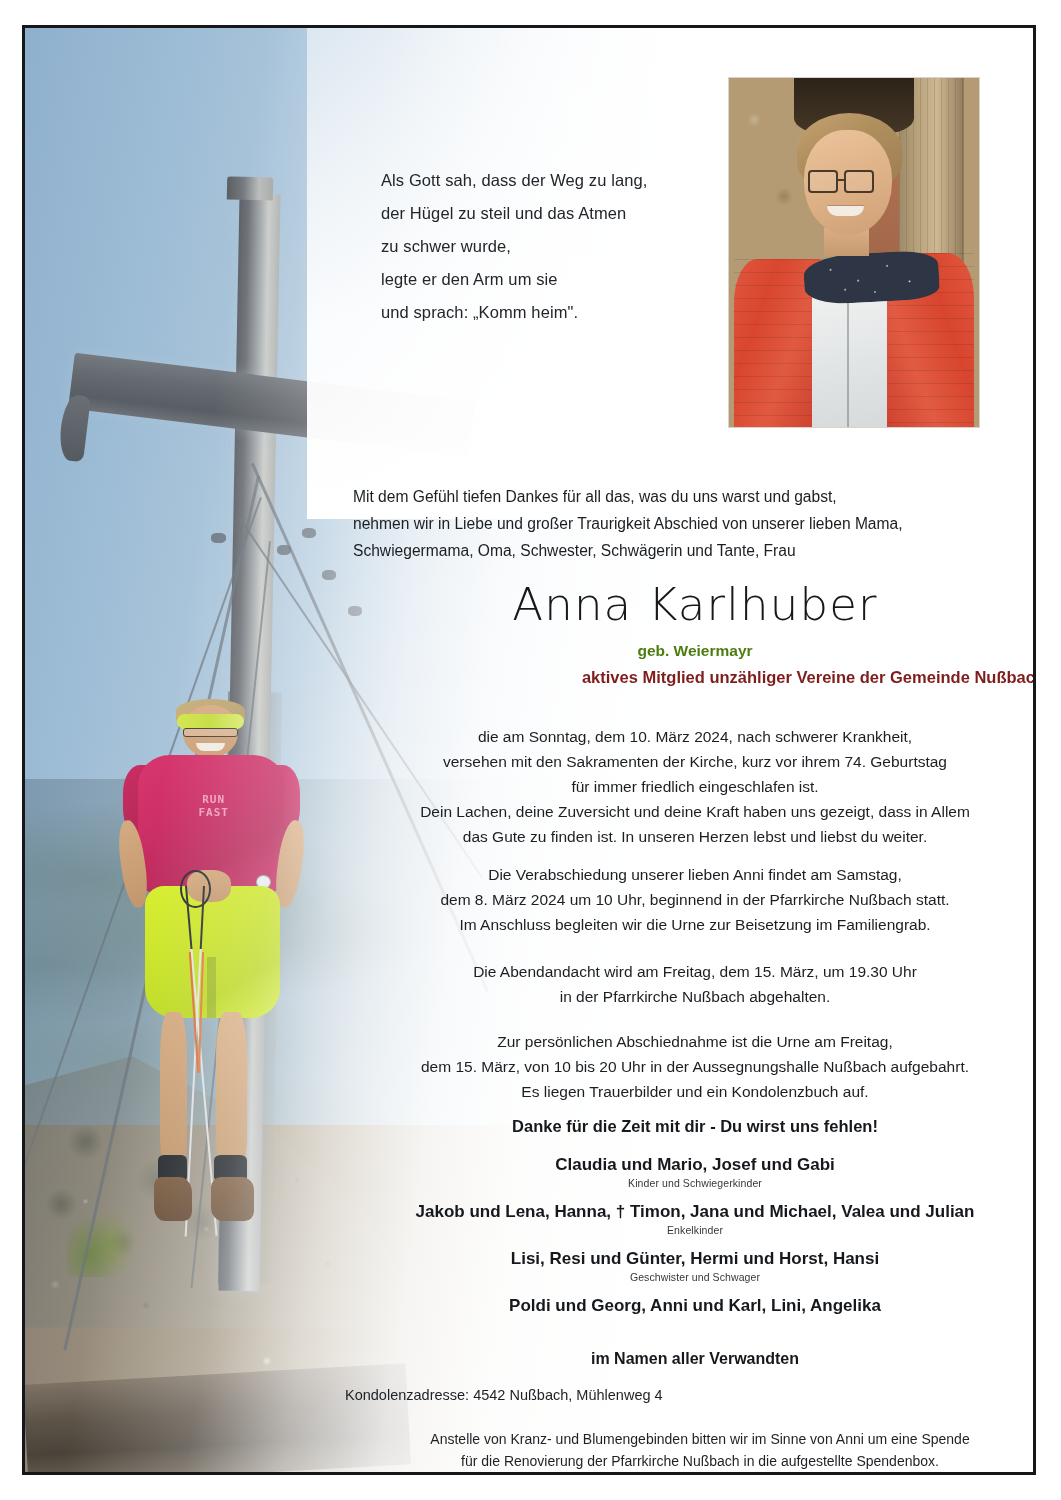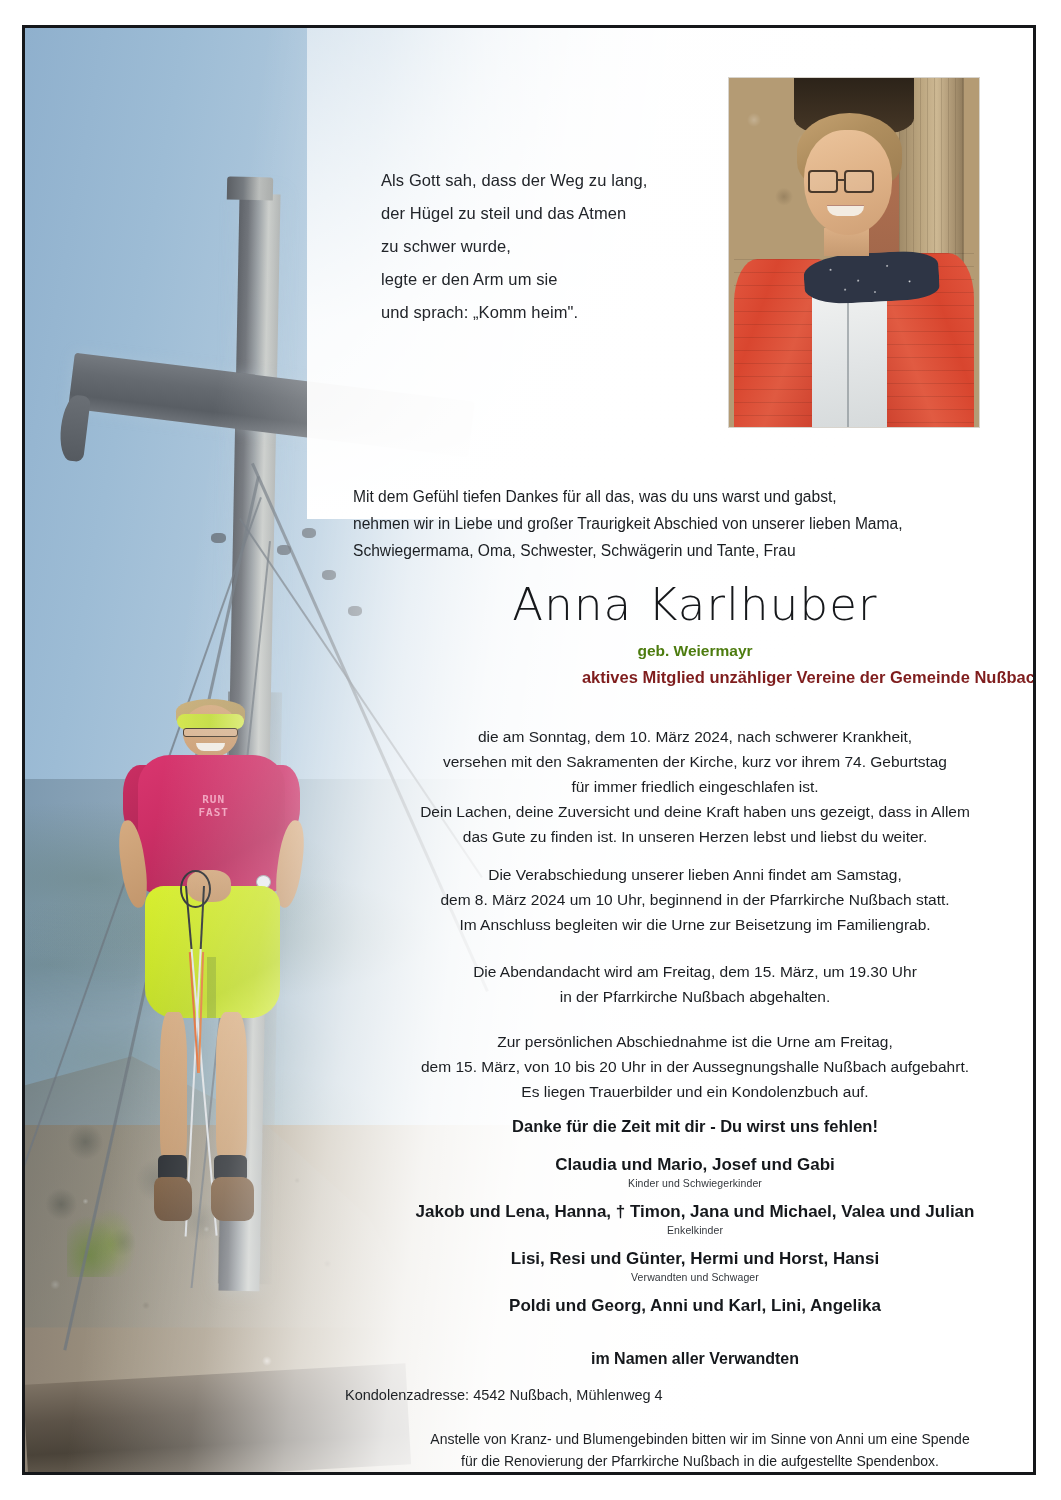--- a/index.html
+++ b/index.html
@@ -629,21 +629,21 @@
       <div>
         <div class="fam-names">Claudia und Mario, Josef und Gabi</div>
         <div class="fam-role">Kinder und Schwiegerkinder</div>
       </div>
       <div>
         <div class="fam-names">Jakob und Lena, Hanna, † Timon, Jana und Michael, Valea und Julian</div>
         <div class="fam-role">Enkelkinder</div>
       </div>
       <div>
         <div class="fam-names">Lisi, Resi und Günter, Hermi und Horst, Hansi</div>
-        <div class="fam-role">Verwandten und Schwager</div>
+        <div class="fam-role">Geschwister und Schwager</div>
       </div>
       <div>
         <div class="fam-names">Poldi und Georg, Anni und Karl, Lini, Angelika</div>
       </div>
     </div>
 
     <div class="txt" id="allrel">im Namen aller Verwandten</div>
 
     <div class="txt" id="condolence">Kondolenzadresse: 4542 Nußbach, Mühlenweg 4</div>
 

